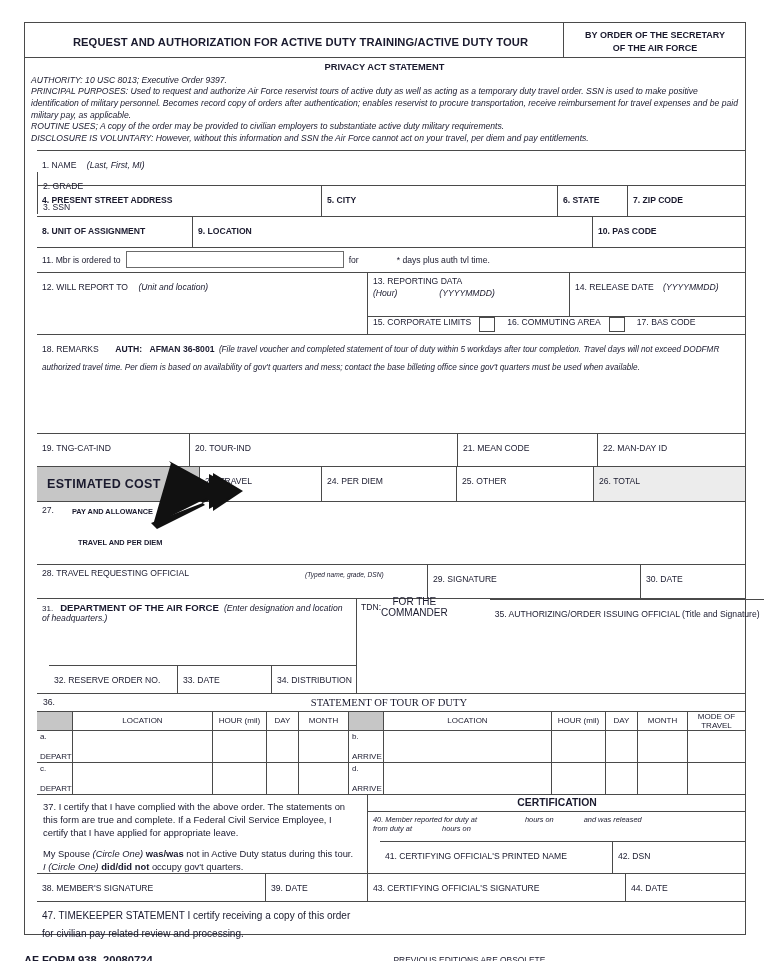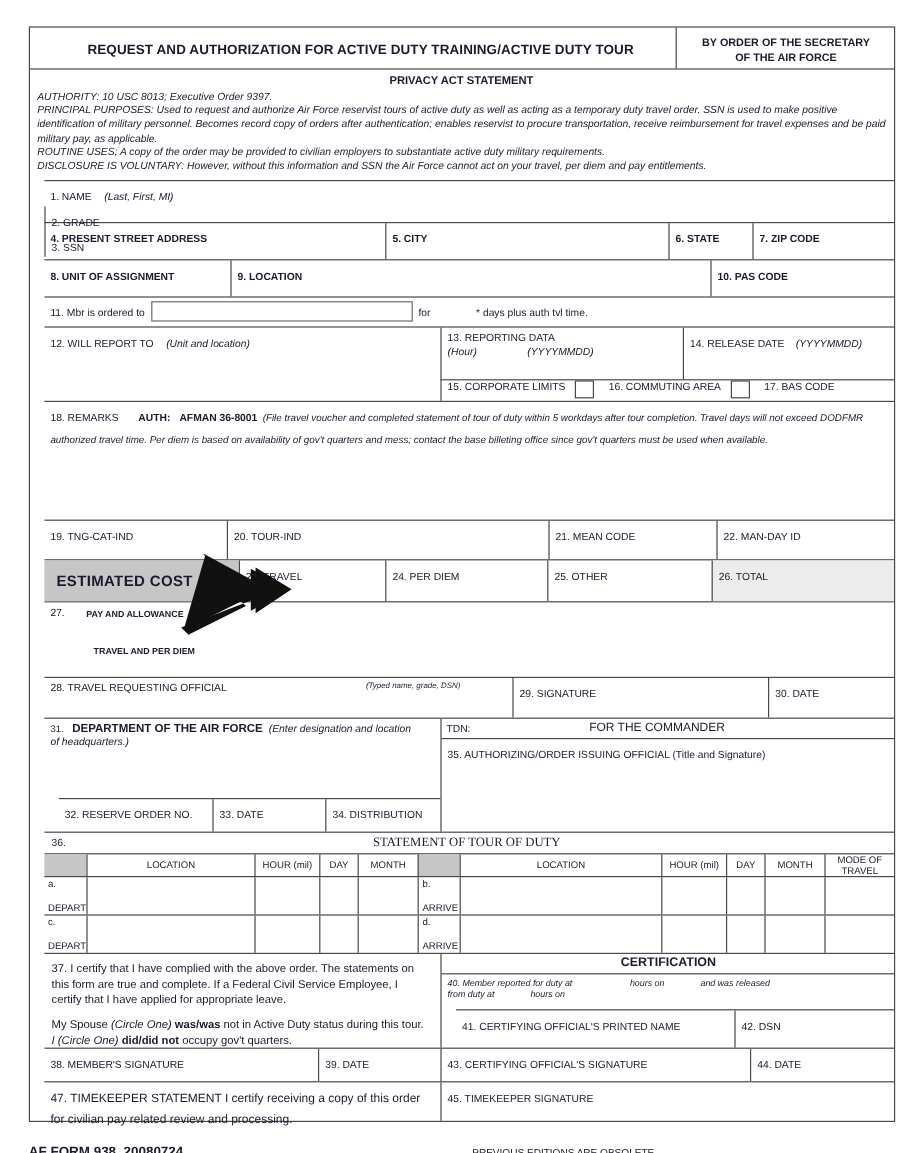--- a/index.html
+++ b/index.html
@@ -312,21 +312,21 @@
         <div style="display:flex; align-items:flex-start">
           <span class="lbl">27.</span>
           <span style="font-size:7.4px; font-weight:bold; padding-left:18px; padding-top:2px">PAY AND ALLOWANCE</span>
         </div>
         <div style="font-size:7.4px; font-weight:bold; padding-left:36px; padding-top:22px">TRAVEL AND PER DIEM</div>
       </div>
     </div>
 
     <div class="row bt" style="height:33px">
       <div class="cell" style="width:390px">
-        <div style="display:flex; align-items:flex-start">
+        <div style="display:flex; align-items:flex-end">
           <span class="lbl">28.  TRAVEL REQUESTING OFFICIAL</span>
           <span style="font-size:6.6px; font-style:italic; margin-left:116px">(Typed name, grade, DSN)</span>
         </div>
       </div>
       <div class="cell bl" style="width:213px">
         <span class="lbl">29. SIGNATURE</span>
       </div>
       <div class="cell bl" style="flex:1">
         <span class="lbl">30. DATE</span>
       </div>
@@ -349,21 +349,21 @@
           </div>
           <div class="cell bl" style="width:94px">
             <span class="lbl">33. DATE</span>
           </div>
           <div class="cell bl" style="flex:1">
             <span class="lbl">34. DISTRIBUTION</span>
           </div>
         </div>
       </div>
 
-      <div class="bl" style="flex:1; display:flex; flex-direction:column">
+      <div class="bl" style="flex:1; display:flex; flex-direction:row">
         <div class="cell" style="height:16px; padding:0 0 0 4px; display:flex; align-items:center">
           <span class="lbl">TDN:</span>
           <span style="flex:1; text-align:center; font-size:10px; padding-right:42px">FOR THE COMMANDER</span>
         </div>
         <div class="cell bt" style="flex:1">
           <span class="lbl">35. AUTHORIZING/ORDER ISSUING OFFICIAL (Title and Signature)</span>
         </div>
       </div>
     </div>
 
@@ -482,23 +482,20 @@
       </div>
       <div class="cell bl" style="flex:1">
         <span class="lbl">44. DATE</span>
       </div>
     </div>
 
     <div class="row bt" style="height:32px">
       <div class="cell" style="width:330px; padding:3px 8px 0 5px">
         <span style="font-size:10px; line-height:1.4">47. TIMEKEEPER STATEMENT I certify receiving a copy of this order for civilian pay related review and processing.</span>
       </div>
-      <div class="cell bl" style="flex:1">
-        <span class="lbl">45.  TIMEKEEPER SIGNATURE</span>
-      </div>
     </div>
 
   </div>
 
   <div class="footer">
     <span class="fleft">AF FORM 938, 20080724</span>
     <span class="fmid">PREVIOUS EDITIONS ARE OBSOLETE</span>
   </div>
 </div>
 

